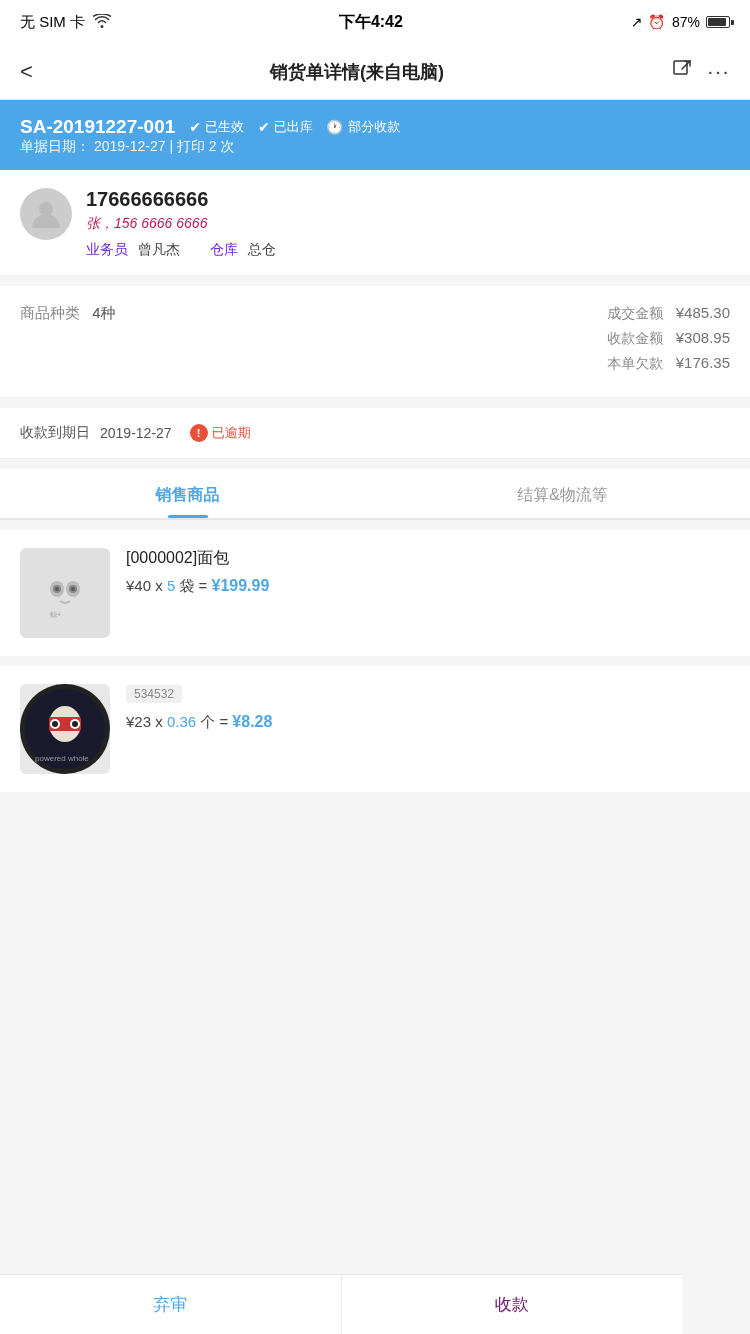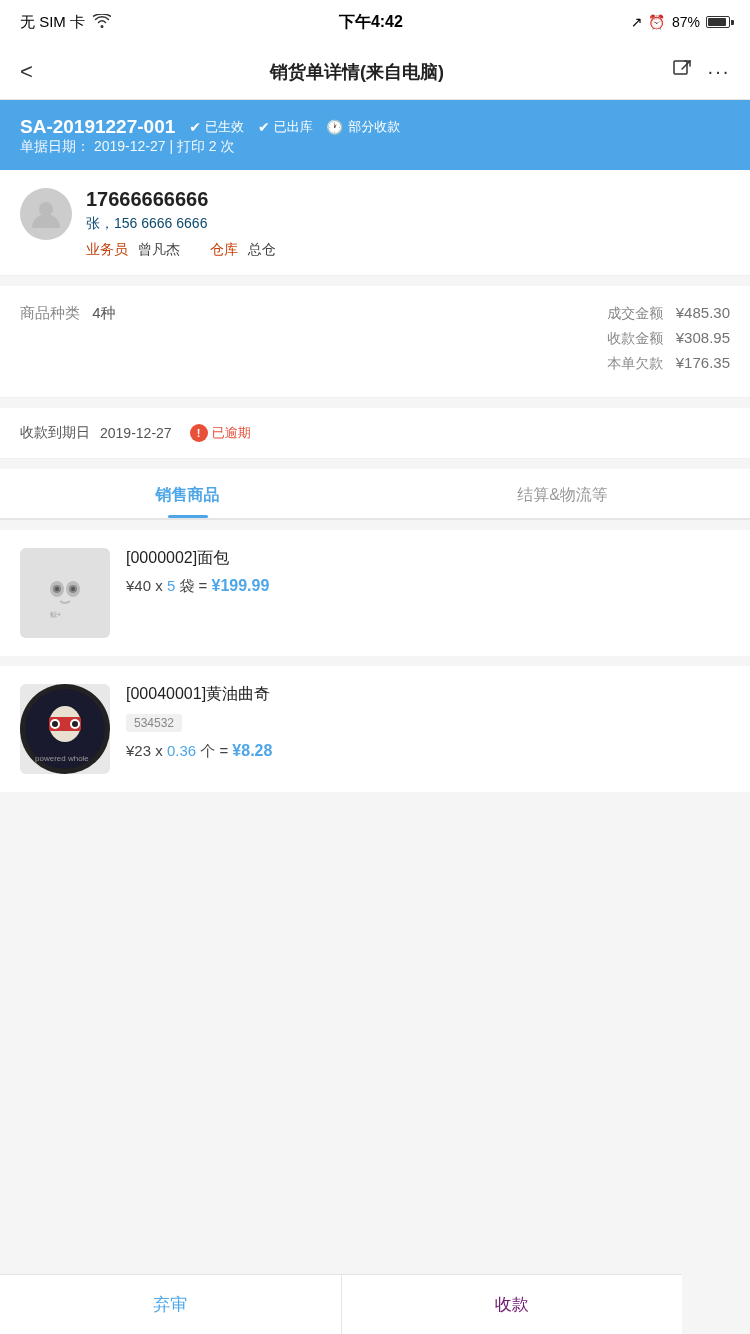--- a/index.html
+++ b/index.html
@@ -91,27 +91,27 @@
       width: 52px; height: 52px; border-radius: 50%;
       background: #ccc; display: flex; align-items: center; justify-content: center;
       flex-shrink: 0;
     }
     .avatar svg { width: 36px; height: 36px; }
     .customer-info {}
     .customer-name {
       font-size: 20px; font-weight: 600; color: #222; margin-bottom: 4px;
     }
     .customer-sub {
-      font-size: 14px; color: #0c4a6e; margin-bottom: 8px;
+      font-size: 14px; color: #be185d; margin-bottom: 8px; font-style: italic;
     }
     .customer-meta {
       display: flex; gap: 30px;
     }
     .meta-item { font-size: 14px; color: #444; }
-    .meta-label { color: #c2410c; margin-right: 6px; }
+    .meta-label { color: #6d28d9; margin-right: 6px; }
 
     
     .summary-section {
       background: #fff;
       padding: 18px 20px;
       display: flex;
       justify-content: space-between;
       border-bottom: 1px solid #f0f0f0;
       margin-top: 10px;
     }
@@ -384,21 +384,20 @@
           <circle cx="30" cy="35" r="5" fill="white"></circle>
           <circle cx="50" cy="35" r="5" fill="white"></circle>
           <circle cx="30" cy="35" r="3" fill="#222"></circle>
           <circle cx="50" cy="35" r="3" fill="#222"></circle>
           <path d="M36 48 Q40 52 44 48" stroke="#e8e0d0" stroke-width="2" fill="none"></path>
           <text x="10" y="72" font-size="8" fill="#999" font-family="sans-serif">powered whole</text>
         </svg>
       </div>
     </div>
     <div class="product-details">
-      <div class="product-name">[00040001]黄油曲奇</div>
       <div class="product-tag">534532</div>
       <div class="product-price">
         <span>¥23</span>
         <span> x </span>
         <span class="price-qty">0.36</span>
         <span>个</span>
         <span> = </span>
         <span class="price-total">¥8.28</span>
       </div>
     </div>

